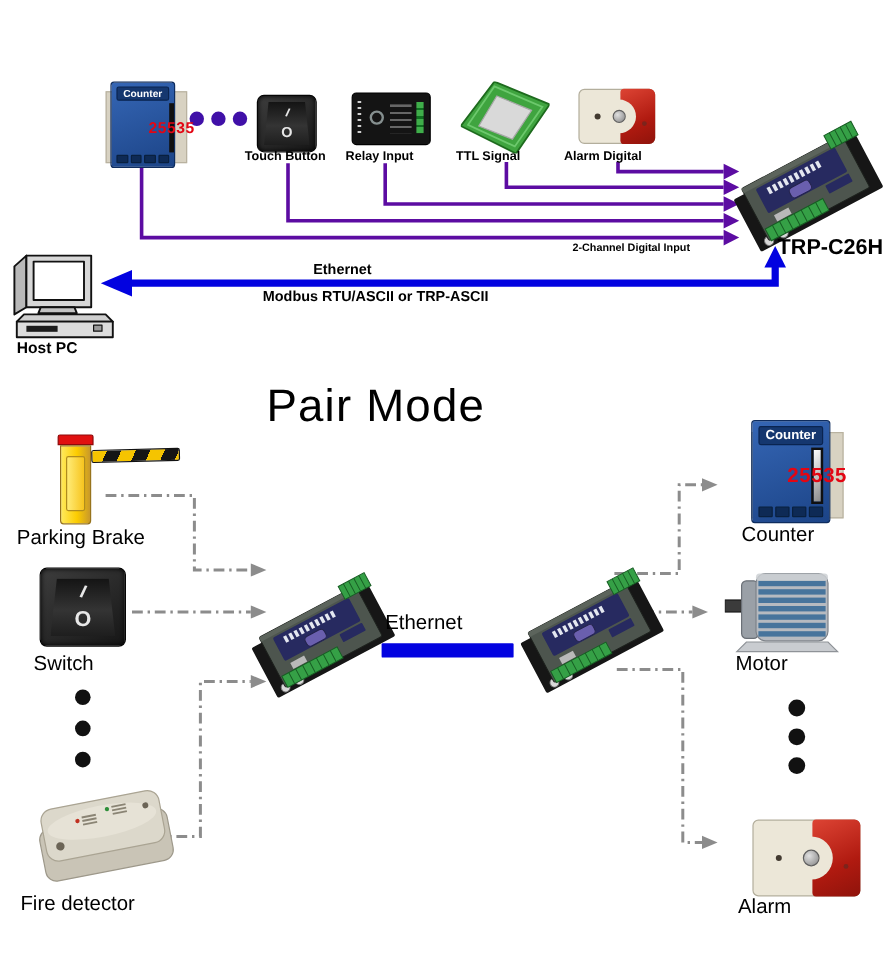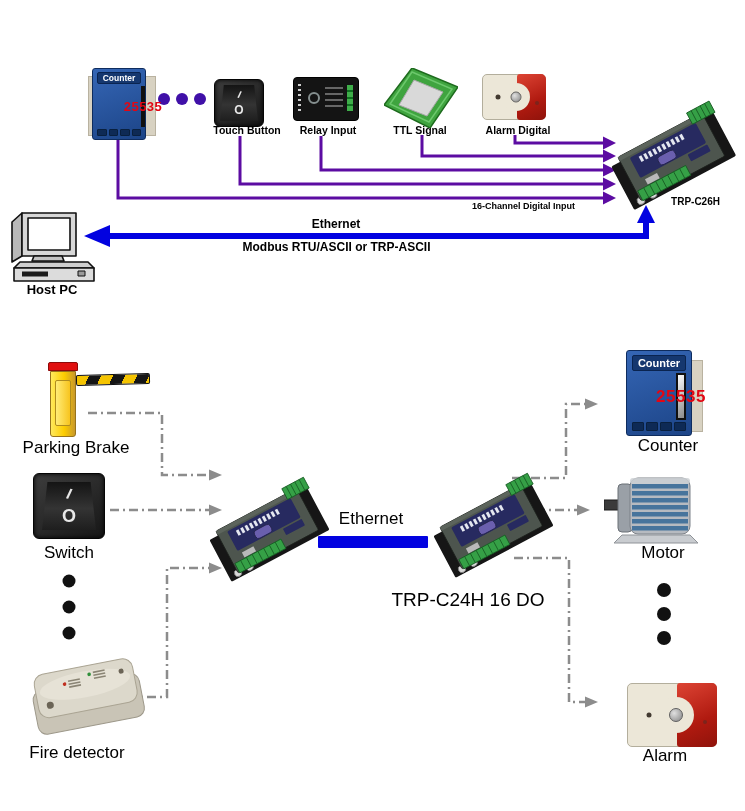--- a/index.html
+++ b/index.html
@@ -2,26 +2,26 @@
 <html><head>
 <meta charset="utf-8">
 <style>
   * { margin:0; padding:0; box-sizing:border-box; }
   html,body { background:#fff; }
   #canvas {
     position:relative; width:745px; height:811px; background:#ffffff;
     font-family:"Liberation Sans", sans-serif; overflow:hidden; color:#000;padding-left:24px;
   }
   .abs { position:absolute; }
-  .lbl { position:absolute; text-align:center; color:#000; line-height:1.15; }
+  .lbl { position:absolute; color:#000; line-height:1.15; }
   .b10 { font-size:10.5px; font-weight:bold; }
   .b9  { font-size:9px;   font-weight:bold; }
   .b12 { font-size:12px;  font-weight:bold; }
   .b13 { font-size:13px;  font-weight:bold; }
-  .b14 { font-size:10px;font-weight:bold; }
+  .b14 { font-size:18px;font-weight:bold; }
   .r17 { font-size:17px; }
   .r19 { font-size:19px; }
   .title { font-size:38px; letter-spacing:1px; }
 
   
   .counter { }
   .c-back { position:absolute; left:2px; top:8px; right:0; bottom:4px; background:#d8d2c2; border:1px solid #b9b2a0; }
   .c-bezel { position:absolute; left:6px; top:0; bottom:0; width:54px;
     background:linear-gradient(160deg,#3566b5,#1c4487); border:1px solid #0e2c5e; border-radius:3px;
     padding:3px 4px; display:flex; flex-direction:column; gap:2px; }
@@ -221,39 +221,40 @@
     <div class="al-dot"></div>
     <div class="al-dot2"></div>
   </div>
   <div class="lbl b10" style="left:470px;top:124px;width:96px">Alarm Digital</div>
 
   <svg class="abs" style="left:592px;top:100px" width="152" height="112" viewBox="0 0 162 132">
     <use href="#trp-device"></use>
   </svg>
   <div class="lbl b14" style="left:648px;top:196px;width:95px">TRP-C26H</div>
 
-  <div class="lbl b9" style="left:420px;top:201px;width:155px;text-align:right">16-Channel Digital Input</div>
+  <div class="lbl b9" style="left:420px;top:201px;width:155px;text-align:right">2-Channel Digital Input</div>
 
   <div class="lbl b12" style="left:261px;top:218px;width:150px">Ethernet</div>
   <div class="lbl b12" style="left:219px;top:241px;width:235px">Modbus RTU/ASCII or TRP-ASCII</div>
 
   <svg class="abs" style="left:6px;top:206px" width="92" height="78" viewBox="0 0 92 78">
     <g stroke="#111" stroke-width="1.6" stroke-linejoin="round">
       <polygon points="6,16 16,7 16,50 6,56" fill="#b9b9b9"></polygon>
       <rect x="16" y="7" width="54" height="43" fill="#d7d7d7"></rect>
       <rect x="22" y="12" width="42" height="32" fill="#ffffff"></rect>
       <polygon points="28,50 56,50 58,55 26,55" fill="#c3c3c3"></polygon>
       <polygon points="8,62 14,56 82,56 88,62" fill="#cfcfcf"></polygon>
       <rect x="8" y="62" width="80" height="13" fill="#dcdcdc"></rect>
       <rect x="16" y="65.5" width="26" height="5" fill="#1c1c1c" stroke="none"></rect>
       <rect x="72" y="65" width="7" height="5" fill="#9a9a9a" stroke-width="1"></rect>
     </g>
   </svg>
   <div class="lbl b13" style="left:14px;top:283px;width:76px">Host PC</div>
 
+  <div class="lbl title" style="left:222px;top:318px;width:250px">Pair Mode</div>
 
   <div class="abs" style="left:48px;top:362px;width:104px;height:78px">
     <div class="pb-arm"></div>
     <div class="pb-cap"></div>
     <div class="pb-post"></div>
   </div>
   <div class="lbl r17" style="left:14px;top:438px;width:124px">Parking Brake</div>
 
   <div class="abs sw" style="left:33px;top:473px;width:72px;height:66px;--fs1:15px;--fs2:18px;padding:8px">
     <div class="sw-rocker">
@@ -287,21 +288,20 @@
   <svg class="abs" style="left:198px;top:474px" width="132" height="112" viewBox="0 0 162 132">
     <use href="#trp-device"></use>
   </svg>
 
   <div class="lbl r17" style="left:321px;top:509px;width:100px">Ethernet</div>
   <div class="abs eth-bar" style="left:318px;top:536px;width:110px;height:12px"></div>
 
   <svg class="abs" style="left:422px;top:470px" width="132" height="112" viewBox="0 0 162 132">
     <use href="#trp-device"></use>
   </svg>
-  <div class="lbl r19" style="left:388px;top:589px;width:160px">TRP-C24H 16 DO</div>
 
   <div class="abs counter counter-lg" style="left:620px;top:350px;width:80px;height:86px">
     <div class="c-back"></div>
     <div class="c-bezel">
       <div class="c-head">Counter</div>
       <div class="c-screen">25535</div>
       <div class="c-btns">
           <i></i>
           <i></i>
           <i></i>

